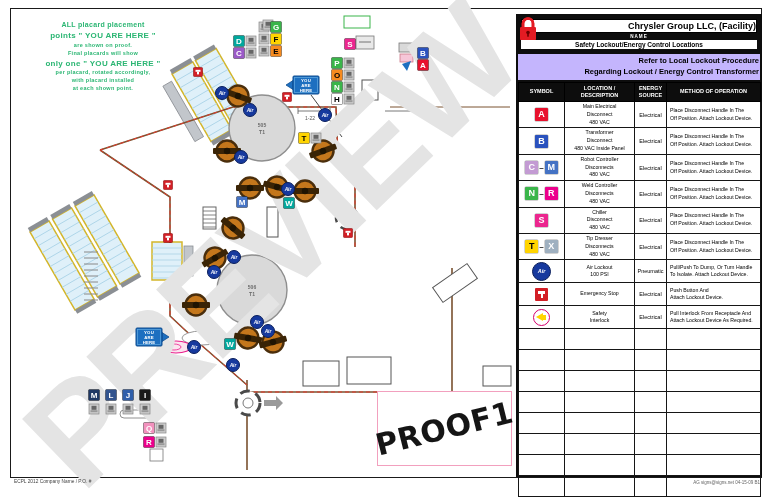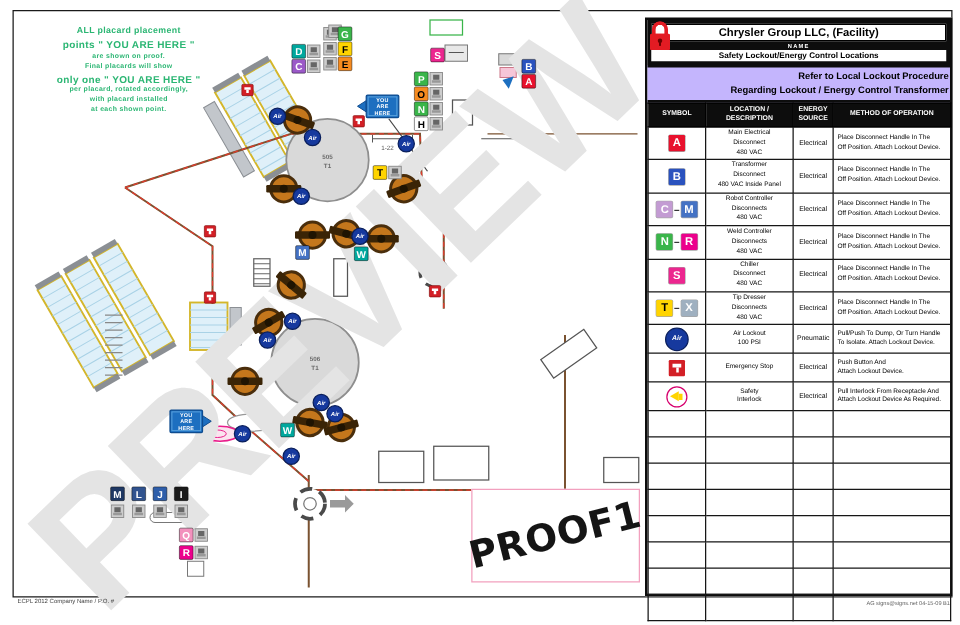--- a/index.html
+++ b/index.html
@@ -29,21 +29,21 @@
               font-family:"DejaVu Sans","Liberation Sans",sans-serif;}
 
   .footer-left{position:absolute;left:14px;top:479px;font-size:4.8px;color:#444;}
   .footer-right{position:absolute;right:8px;top:480px;font-size:4.5px;color:#666;}
 
   
   .legend{position:absolute;left:516px;top:14px;width:246px;height:463px;background:#fff;
           border:2px solid #0d0d0d;display:flex;flex-direction:column;box-sizing:border-box;}
   .lg-head{background:#0d0d0d;display:flex;align-items:center;gap:3px;padding:3px 3px;}
   .lg-center{flex:1;display:flex;flex-direction:column;gap:1px;}
-  .lg-title{background:#fff;border:1px solid #000;font-size:9px;font-weight:bold;text-align:center;padding:1px 14px;}
+  .lg-title{background:#fff;border:1px solid #000;font-size:9px;font-weight:bold;text-align:right;padding:1px 0;}
   .lg-name{color:#fff;font-size:4.6px;font-weight:bold;text-align:center;letter-spacing:1px;}
   .lg-sub{background:#fff;font-size:6.5px;font-weight:bold;text-align:center;padding:1px 0;}
   .lg-banner{background:#c4b5fd;border-top:2px solid #0d0d0d;border-bottom:2px solid #0d0d0d;
              text-align:right;font-weight:bold;font-size:7.5px;line-height:1.45;padding:2px 1px;color:#000;}
   table.lg{border-collapse:collapse;width:100%;flex:1;table-layout:fixed;}
   .lg th{background:#0d0d0d;color:#fff;font-size:5.5px;white-space:pre-line;padding:2px 0;border:1px solid #000;line-height:1.3;}
   .lg td{border:1px solid #161616;font-size:5.2px;text-align:center;vertical-align:middle;padding:1px;overflow:hidden;}
   .lg tr.data{height:23px;}
   .lg tr.empty{height:21px;}
   .lg td.loc,.lg td.mth{white-space:pre-line;line-height:1.5;}

